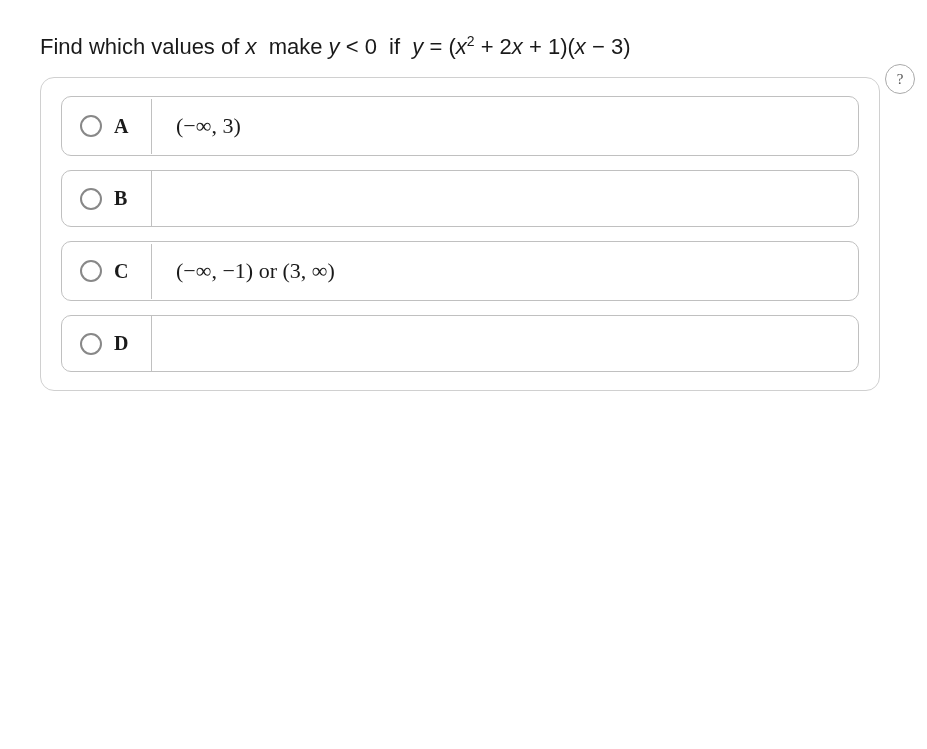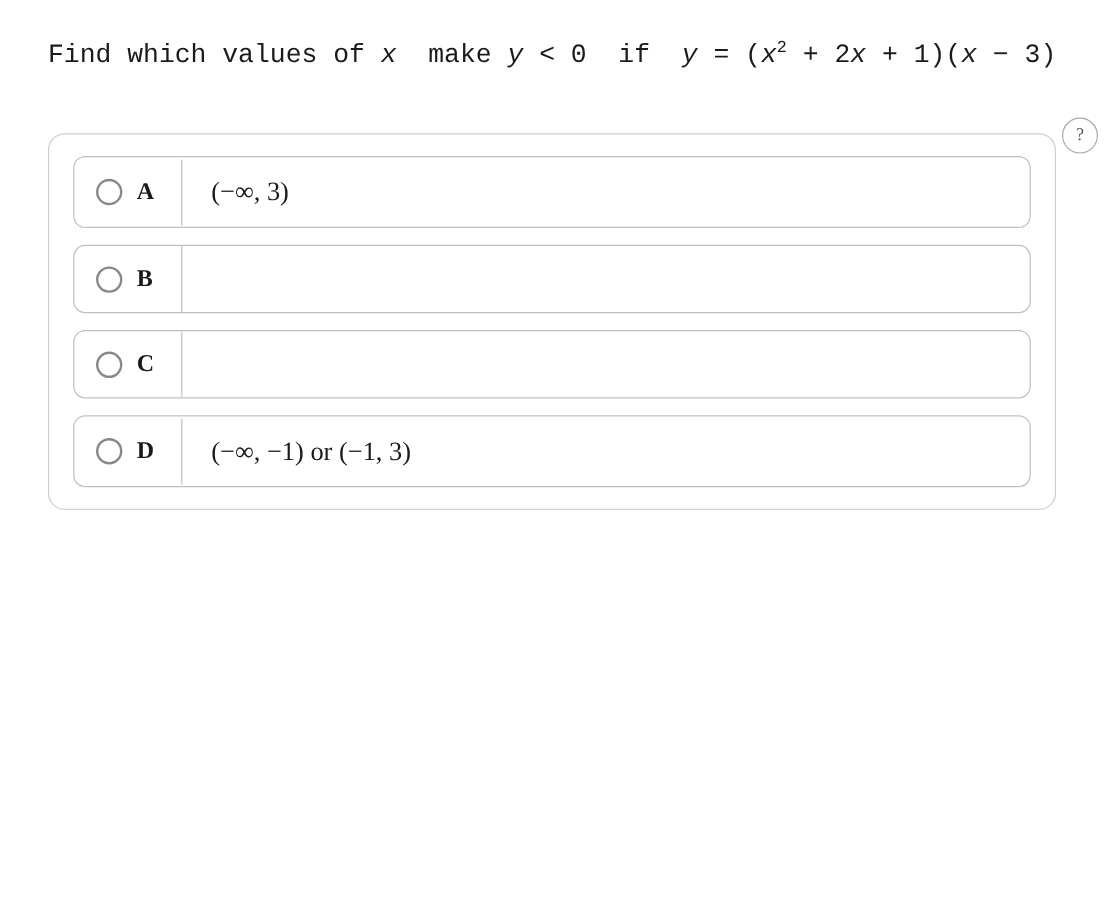--- a/index.html
+++ b/index.html
@@ -13,22 +13,22 @@
       font-family: 'Georgia', serif;
       width: 927px;
       min-height: 749px;
       padding: 30px 40px;
       color: #1a1a1a;
     }
 
     .question-text {
       font-size: 22px;
       line-height: 1.5;
-      margin-bottom: 48px;
-      font-family: Liberation Mono, monospace;
+      margin-bottom: 14px;
+      font-family: Liberation Sans, sans-serif;
     }
 
     .options-container {
       position: relative;
       border: 1.5px solid #d0d0d0;
       border-radius: 14px;
       padding: 18px 20px;
       background: #fff;
       max-width: 840px;
     }
@@ -130,25 +130,25 @@
       <div class="radio-circle"></div>
       <span class="option-letter">B</span>
     </div>
   </div>
 
   <div class="option-row">
     <div class="option-left">
       <div class="radio-circle"></div>
       <span class="option-letter">C</span>
     </div>
+    <div class="option-content">
+      (−∞, −1) or (3, ∞)
+    </div>
   </div>
 
   <div class="option-row">
     <div class="option-left">
       <div class="radio-circle"></div>
       <span class="option-letter">D</span>
     </div>
-    <div class="option-content">
-      (−∞, −1) or (−1, 3)
-    </div>
   </div>
 
 </div>
 
 </body></html>

